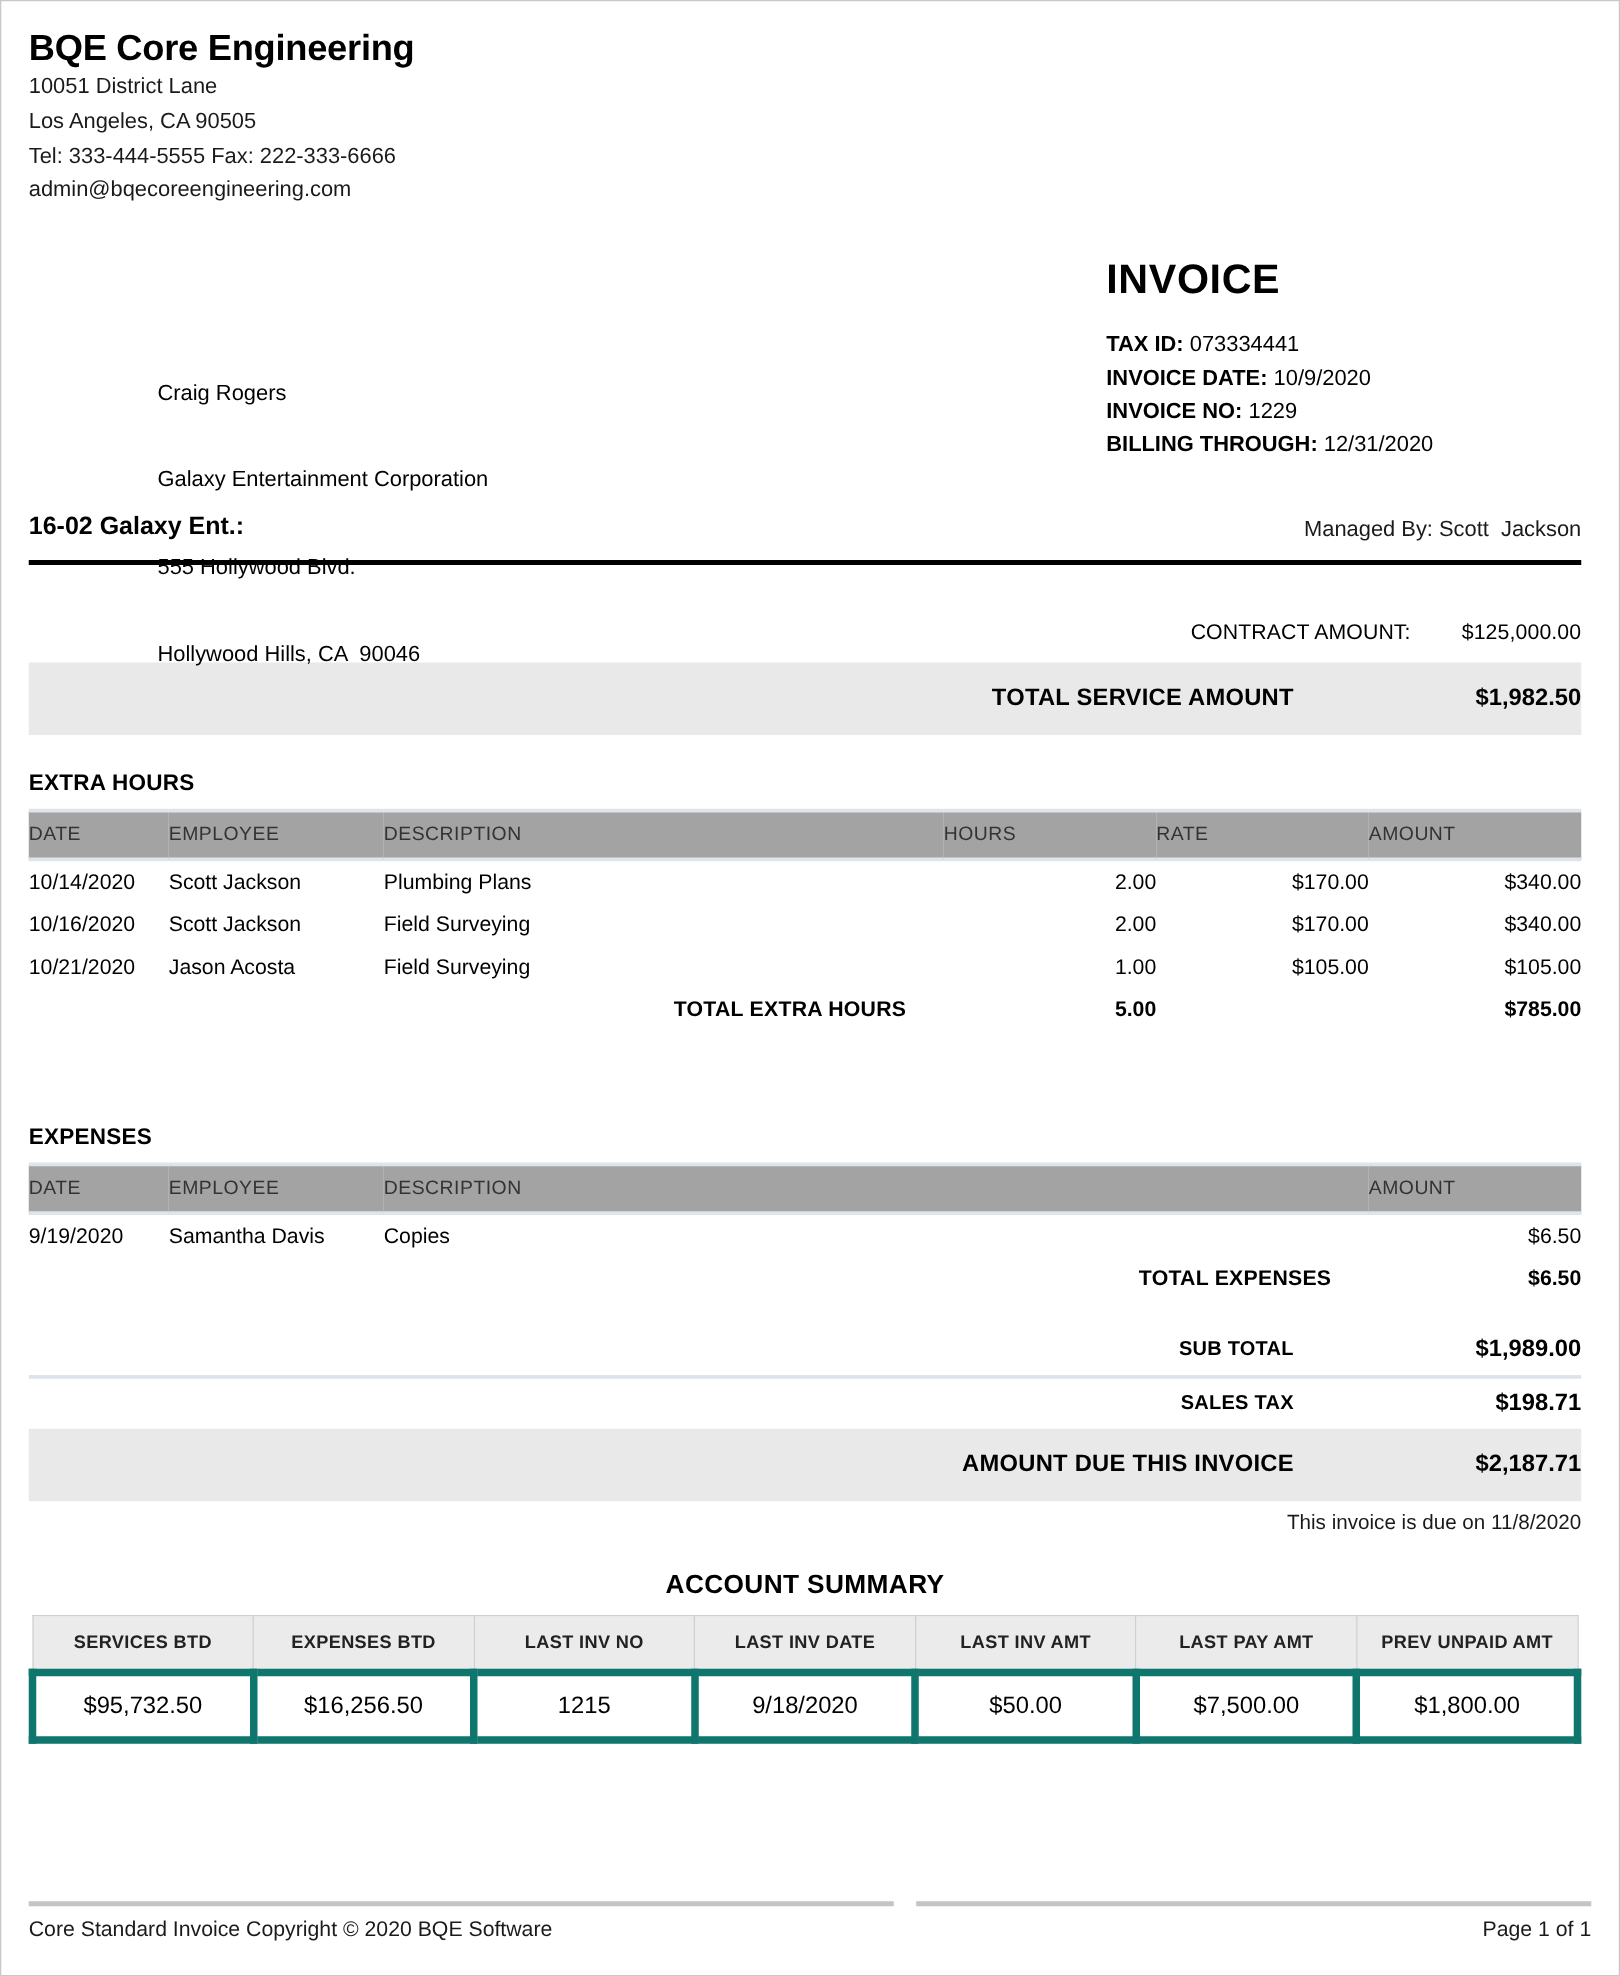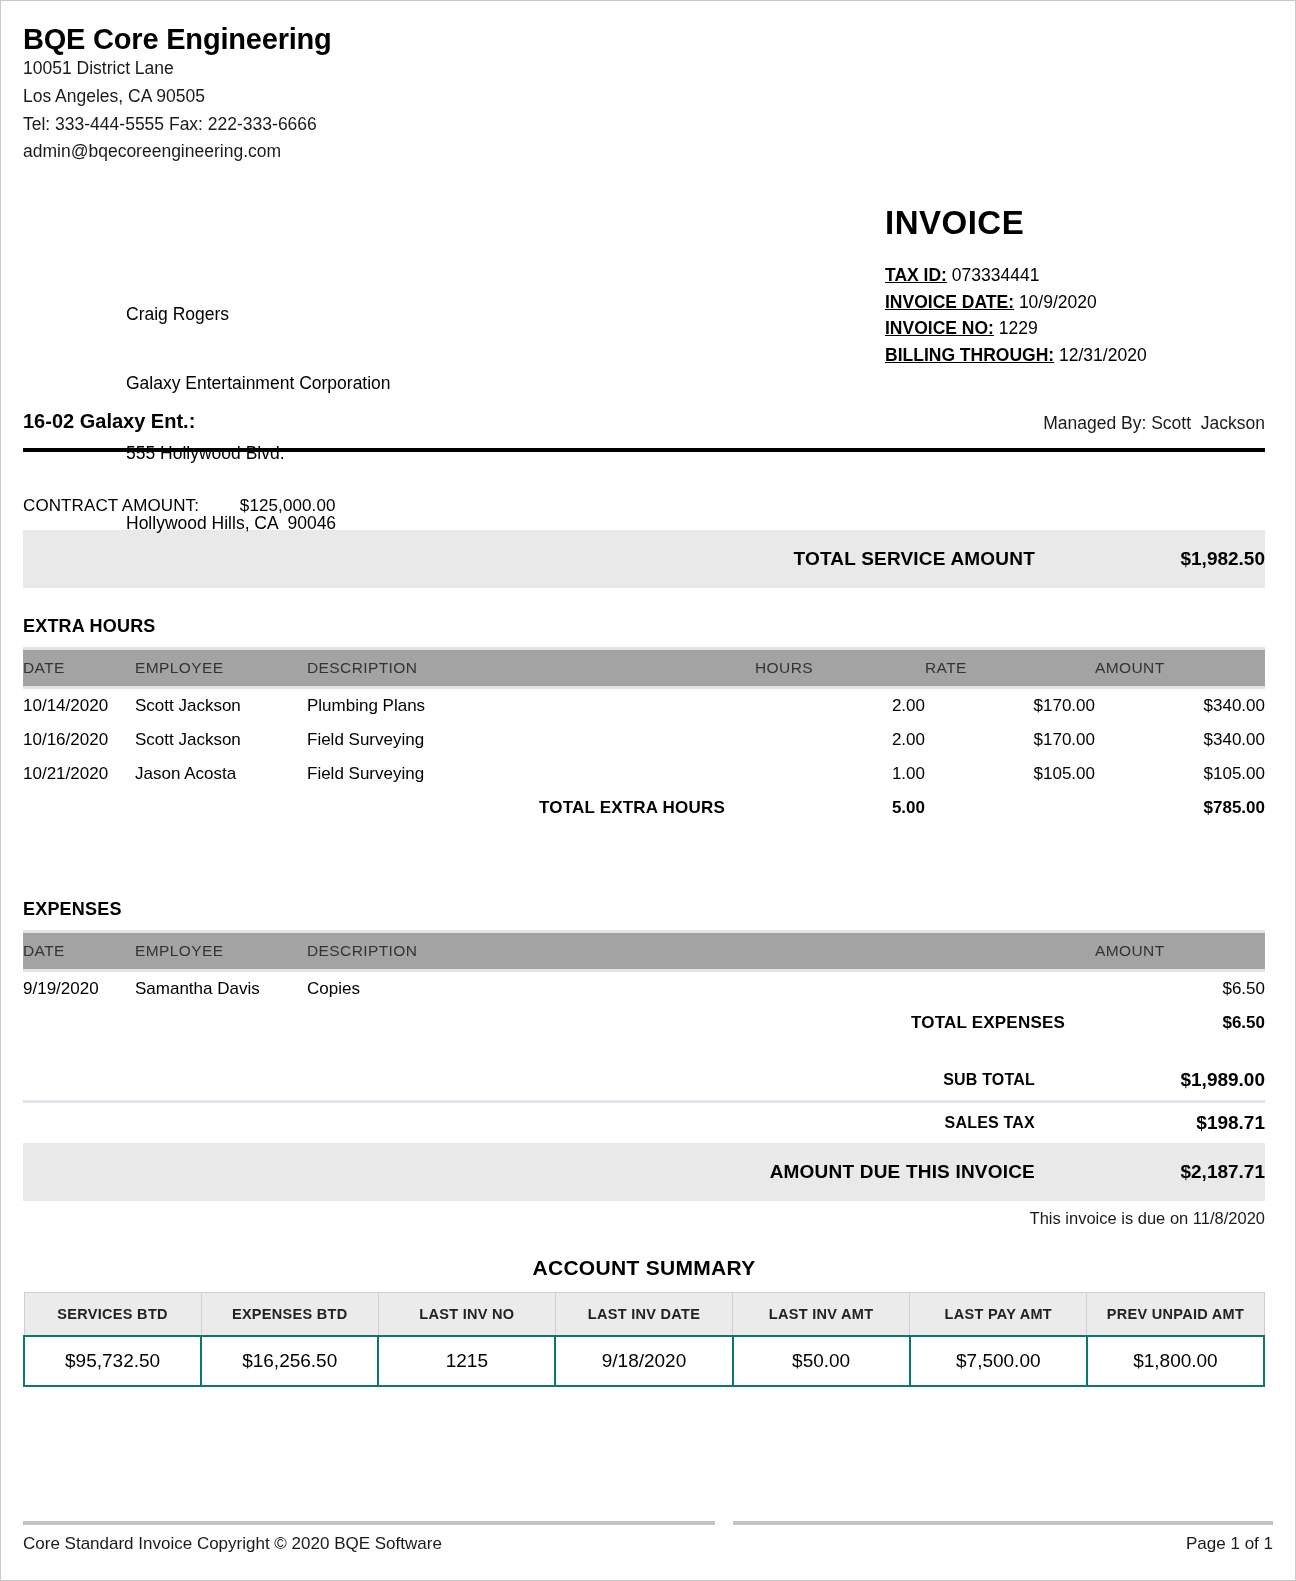--- a/index.html
+++ b/index.html
@@ -55,21 +55,21 @@
     font-weight: bold;
     letter-spacing: 0.5px;
   }
   .meta {
     position: absolute;
     left: 862px;
     top: 58px;
     font-size: 17.5px;
     line-height: 1.52;
   }
-  .meta b { font-weight: bold; text-decoration: underline; }
+  .meta b { font-weight: bold; }
   .bill-to {
     position: absolute;
     left: 103px;
     top: 52px;
     font-size: 17.5px;
     line-height: 1.33;
     white-space: pre;
   }
 
   
@@ -94,20 +94,21 @@
     height: 4px;
     background: #000000;
     margin-top: 6px;
   }
 
   
   .contract-row {
     margin-top: 44px;
     font-size: 17px;
     letter-spacing: 0.1px;
+    text-align: right;
   }
   .contract-row .val { margin-left: 36px; }
 
   
   .band {
     background: #e9e9e9;
     height: 58px;
     display: flex;
     align-items: center;
     font-weight: bold;
@@ -225,21 +226,21 @@
     background: #ebebeb;
     border: 1px solid #cfcfcf;
     font-size: 14.5px;
     font-weight: bold;
     color: #222222;
     letter-spacing: 0.3px;
     padding: 13px 4px;
     text-align: center;
   }
   table.acct td {
-    border: 2px solid #0f766e;
+    border: 6px solid #0f766e;
     font-size: 19px;
     padding: 13px 4px;
     text-align: center;
     color: #000000;
   }
 
   
   .band-grand { margin-top: 52px; }
 
   

